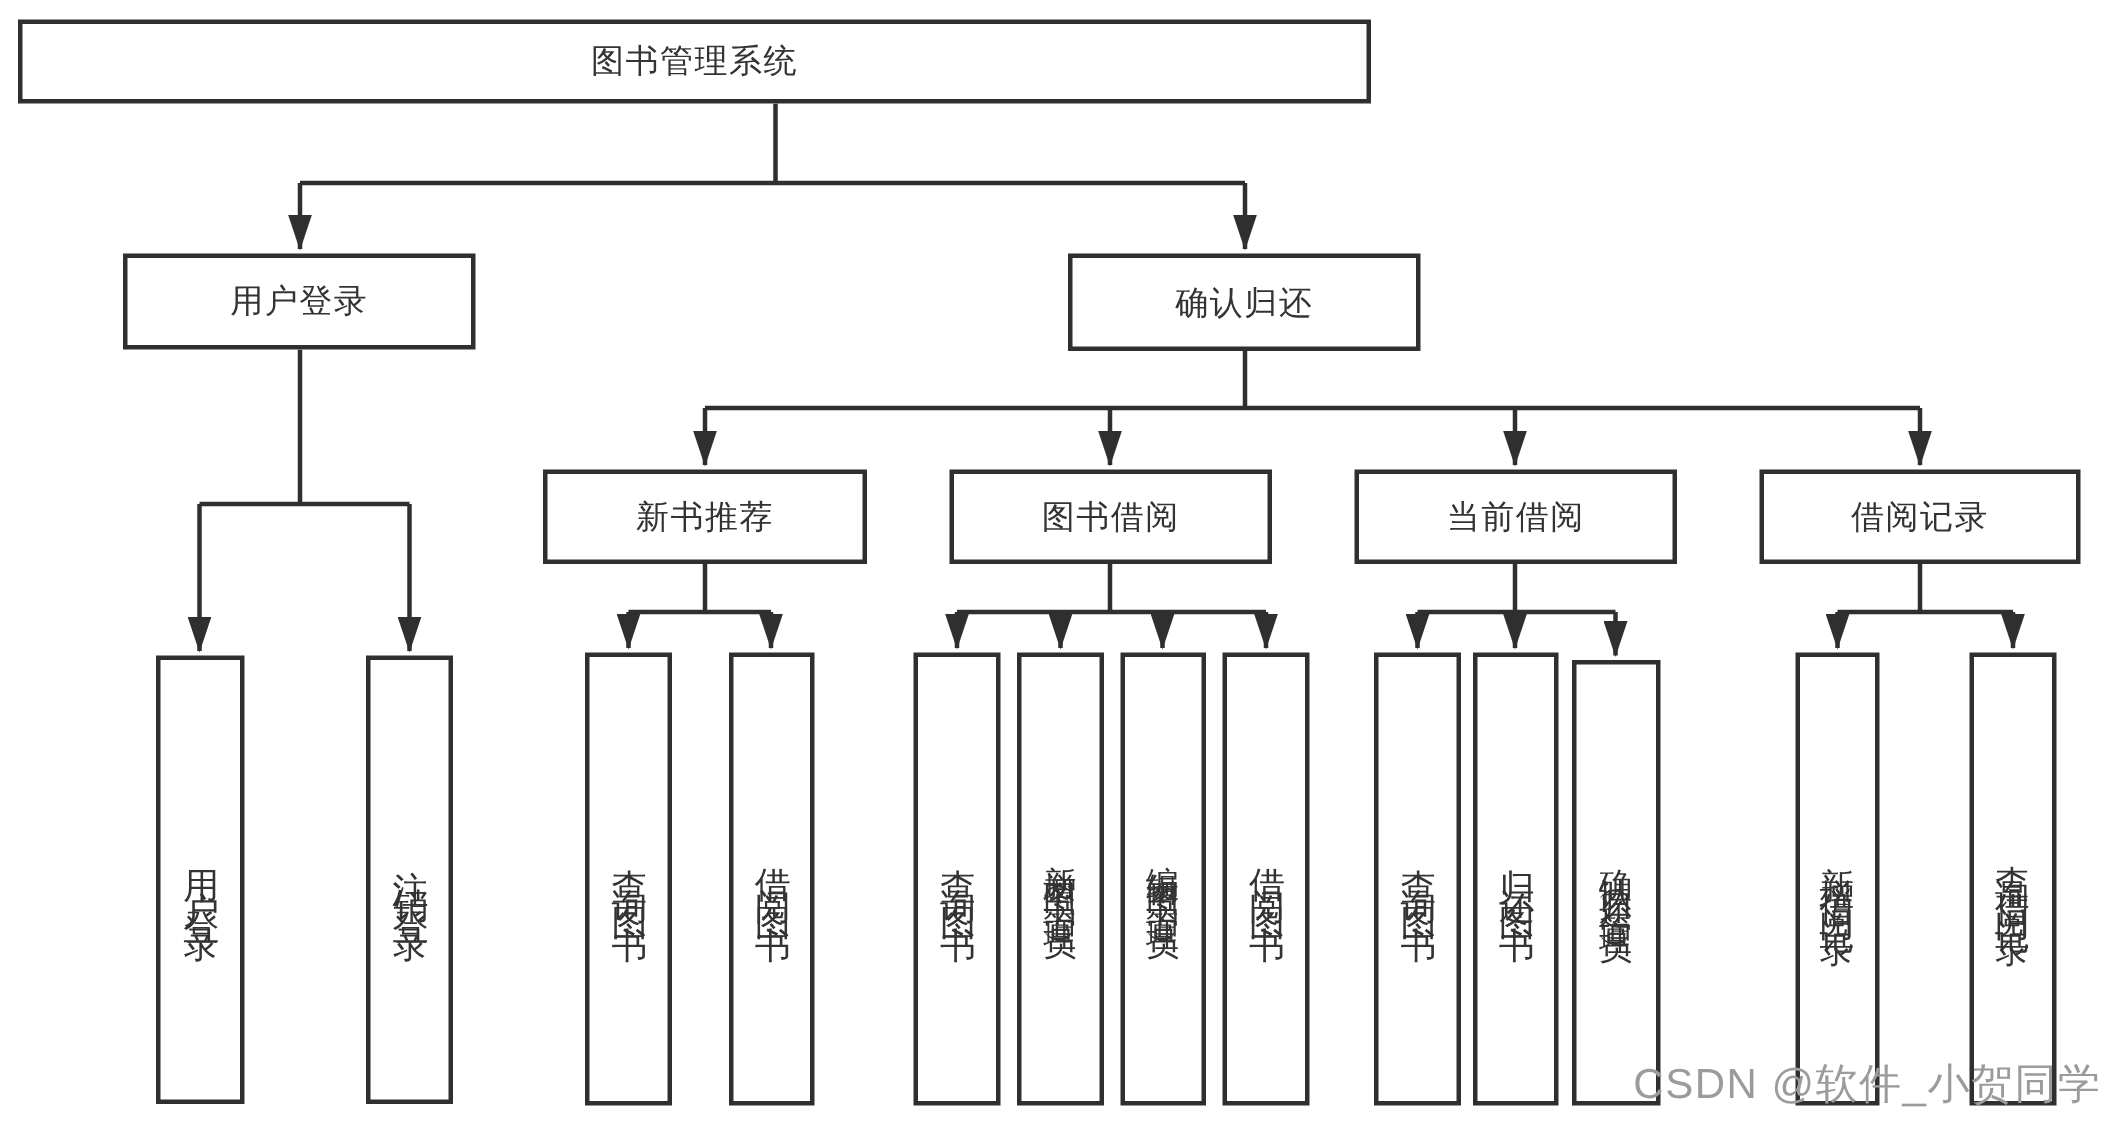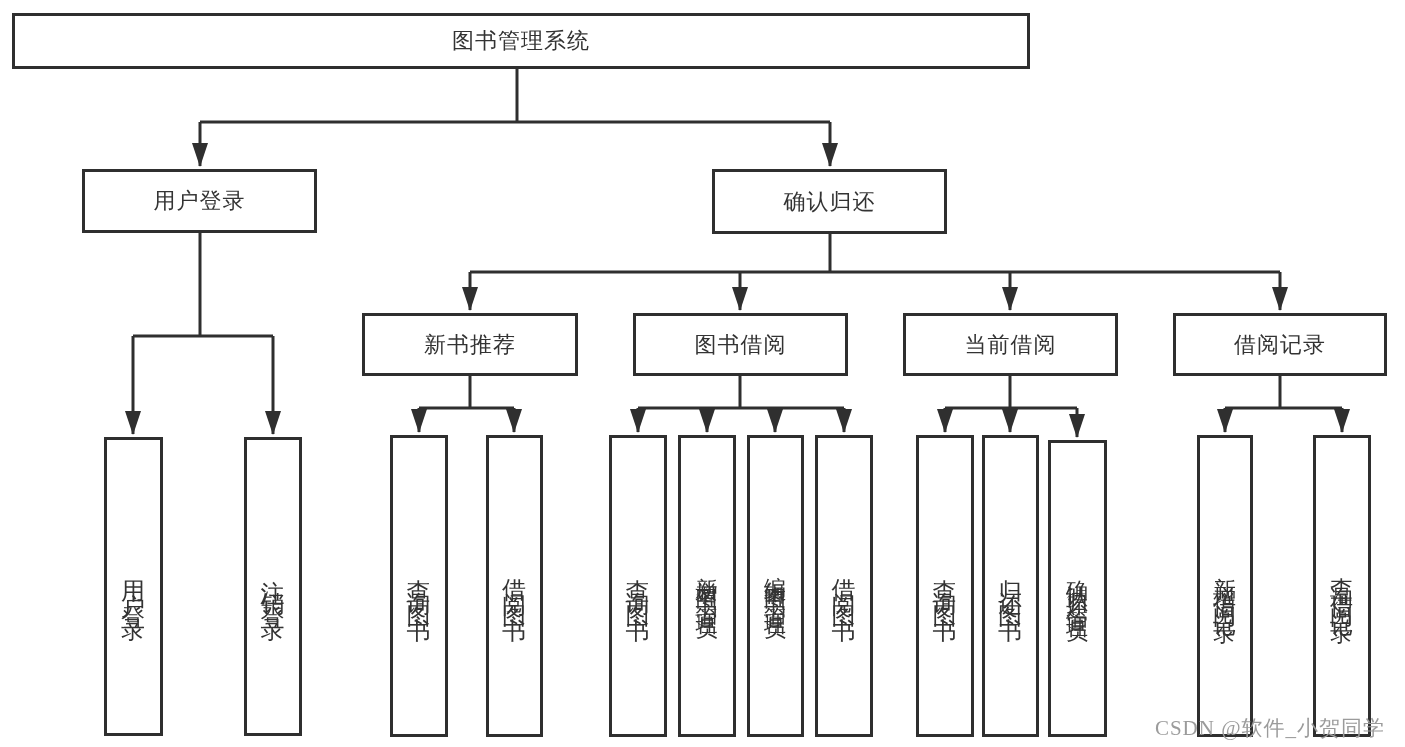--- a/index.html
+++ b/index.html
@@ -13,22 +13,22 @@
     display:flex;align-items:center;justify-content:center;z-index:2;
   }
   .hlabel{font-size:22px;letter-spacing:1px;white-space:nowrap;}
   .vbox span{
     writing-mode:vertical-rl;text-orientation:mixed;white-space:nowrap;line-height:1.05;
   }
   .wide span{font-size:24px;letter-spacing:13px;}
   .medium span{font-size:23px;letter-spacing:9px;}
   .dense span{font-size:22px;letter-spacing:6px;}
   #watermark{
-    position:absolute;right:20px;bottom:5px;z-index:5;font-size:21px;color:#9b9b9b;
-    letter-spacing:1px;white-space:nowrap;font-family:Liberation Serif, serif;
+    position:absolute;right:4px;bottom:5px;z-index:5;font-size:28px;color:#9b9b9b;
+    letter-spacing:1px;white-space:nowrap;
   }
 </style>
 </head>
 <body>
 
 <div id="canvas">
 
   <svg id="wires" width="1405" height="747" viewBox="0 0 1405 747">
     <defs>
       <marker id="ah" viewBox="0 0 24 16" refX="23" refY="8" markerWidth="24" markerHeight="16" markerUnits="userSpaceOnUse" orient="auto">
@@ -72,21 +72,21 @@
       <line x1="1010" y1="408" x2="1010" y2="432" marker-end="url(#ah)"></line>
       <line x1="1077" y1="408" x2="1077" y2="437" marker-end="url(#ah)"></line>
 
       <line x1="1280" y1="376" x2="1280" y2="408"></line>
       <line x1="1225" y1="408" x2="1342" y2="408"></line>
       <line x1="1225" y1="408" x2="1225" y2="432" marker-end="url(#ah)"></line>
       <line x1="1342" y1="408" x2="1342" y2="432" marker-end="url(#ah)"></line>
     </g>
   </svg>
 
-  <div class="node" style="left:12px;top:13px;width:1018px;height:56px;">
+  <div class="node" style="left:12px;top:13px;width:902px;height:56px;">
     <span class="hlabel">图书管理系统</span>
   </div>
 
   <div class="node" style="left:82px;top:169px;width:235px;height:64px;">
     <span class="hlabel">用户登录</span>
   </div>
   <div class="node" style="left:712px;top:169px;width:235px;height:65px;">
     <span class="hlabel">确认归还</span>
   </div>
 

